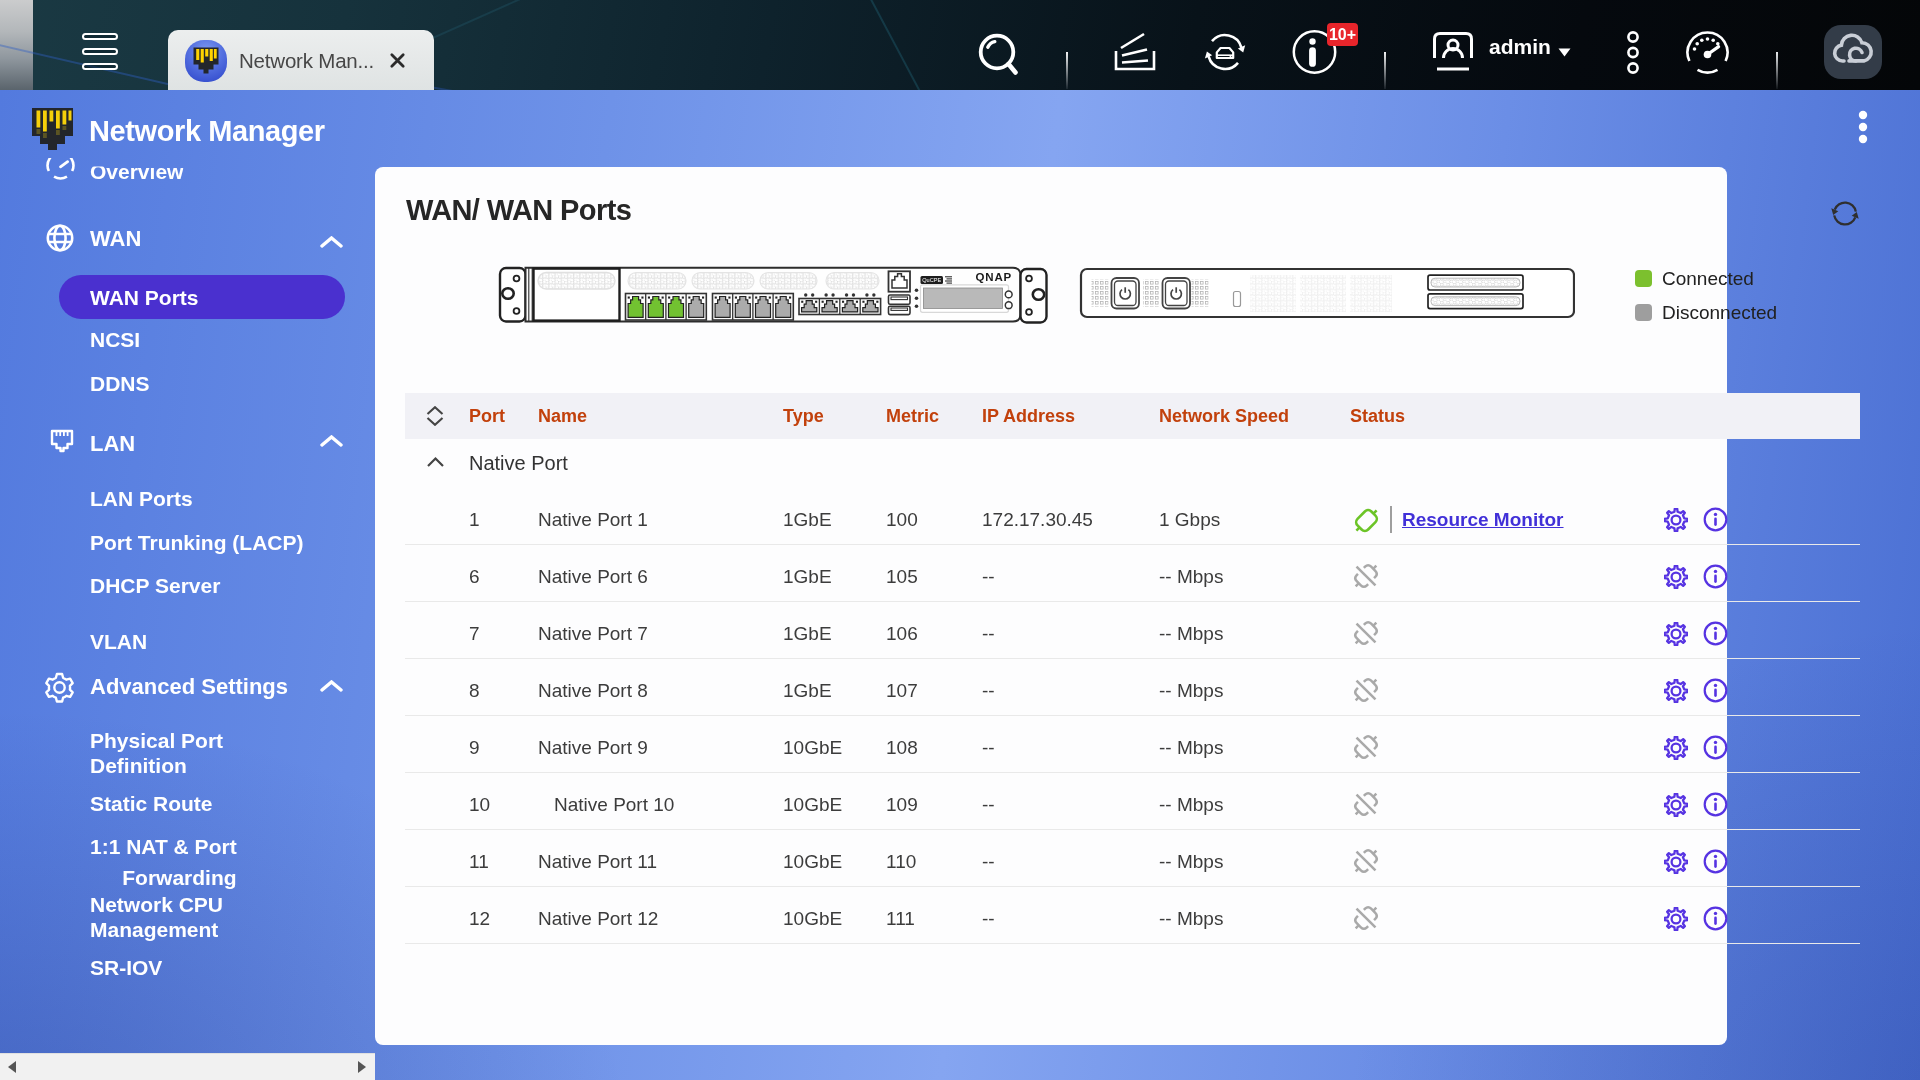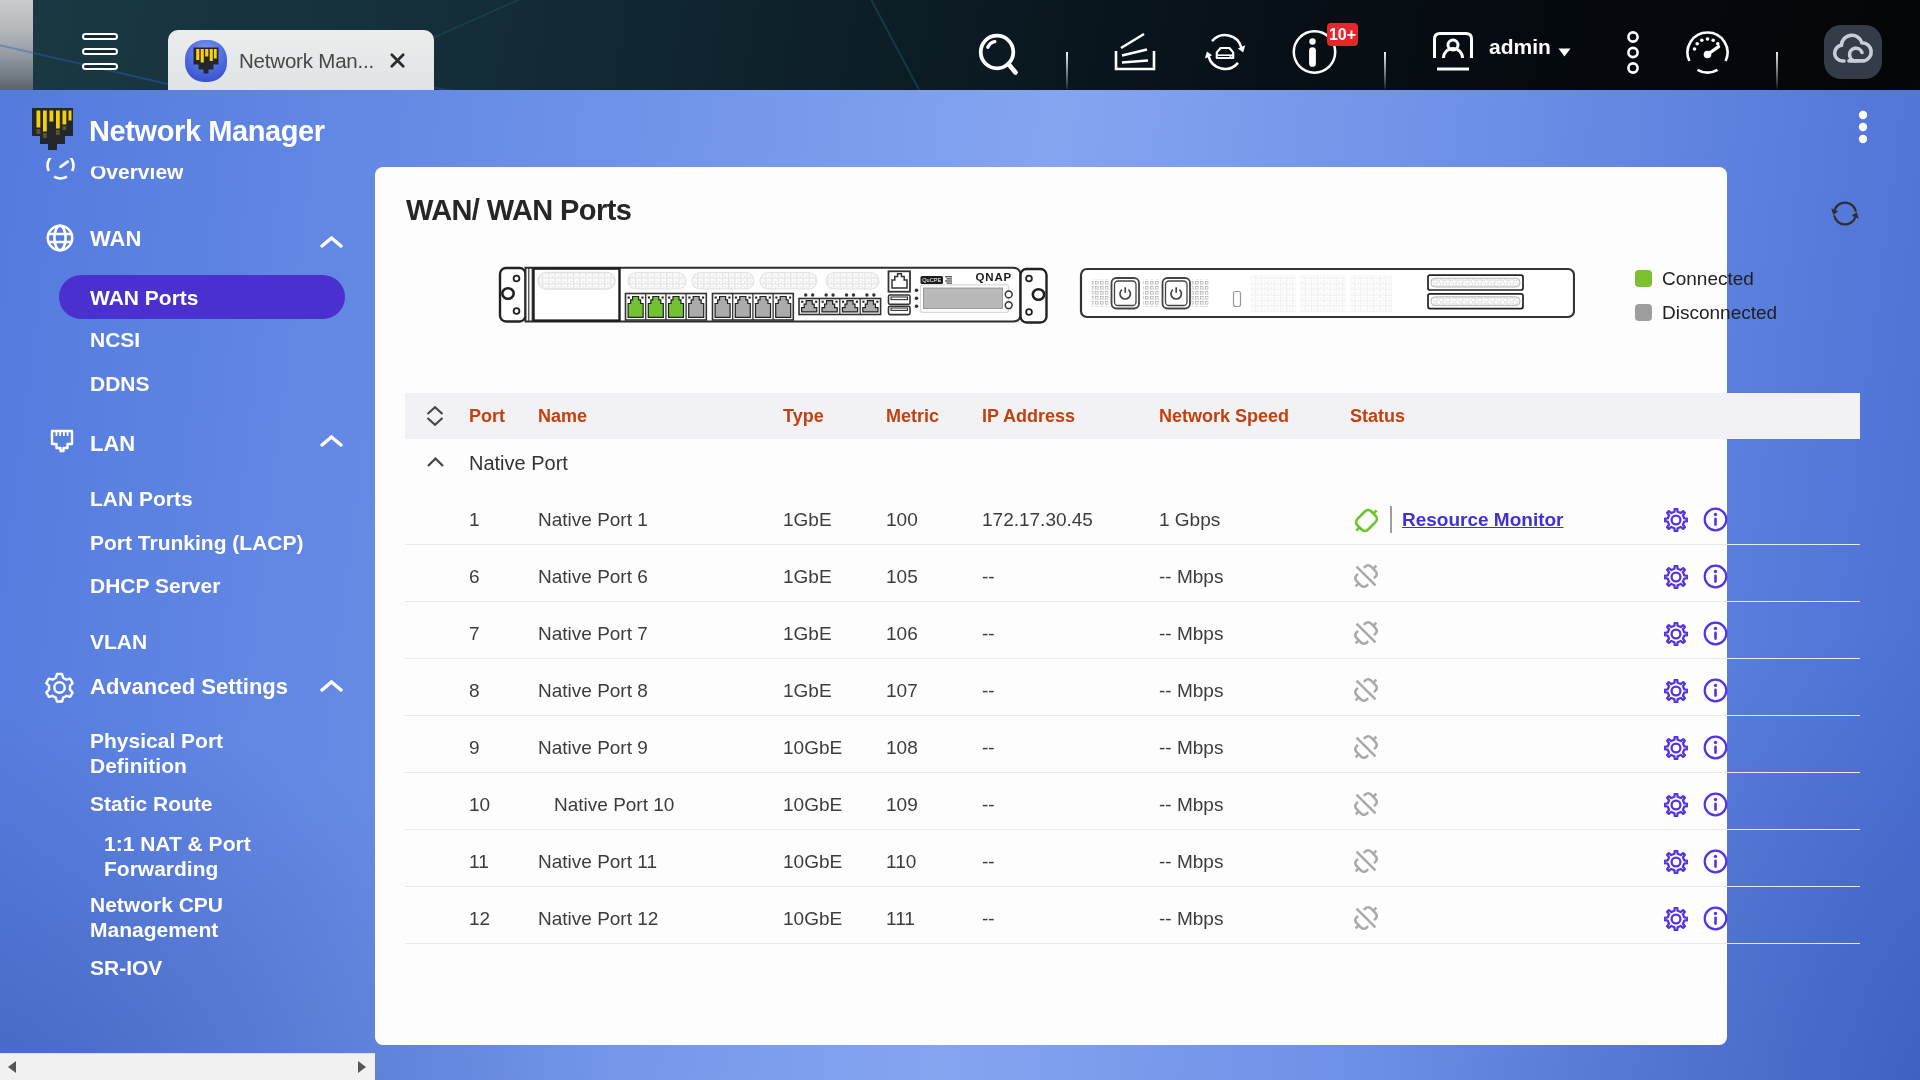--- a/index.html
+++ b/index.html
@@ -216,21 +216,21 @@
   <svg class="abs" style="left:44px;top:514px" width="31" height="31" viewBox="0 0 31 31">
     <path d="M12.9 2 h5.2 l1 3.8 a10.3 10.3 0 0 1 3.2 1.9 l3.8 -1.1 l2.6 4.5 l-2.8 2.8 a10.3 10.3 0 0 1 0 3.7 l2.8 2.8 l-2.6 4.5 l-3.8 -1.1 a10.3 10.3 0 0 1 -3.2 1.9 l-1 3.8 h-5.2 l-1 -3.8 a10.3 10.3 0 0 1 -3.2 -1.9 l-3.8 1.1 l-2.6 -4.5 l2.8 -2.8 a10.3 10.3 0 0 1 0 -3.7 l-2.8 -2.8 l2.6 -4.5 l3.8 1.1 a10.3 10.3 0 0 1 3.2 -1.9 z" fill="none" stroke="#fff" stroke-width="2.4" stroke-linejoin="round"></path>
     <circle cx="15.5" cy="15.5" r="5.2" fill="none" stroke="#fff" stroke-width="2.4"></circle>
   </svg>
   <div class="sitem" style="left:90px;top:516px;font-size:22px;">Advanced Settings</div>
   <svg class="chev" style="left:320px;top:522px" viewBox="0 0 23 12">
         <path d="M2 10 L11.5 2 L21 10" fill="none" stroke="#fff" stroke-width="3.4" stroke-linecap="round"></path>
       </svg>
   <div class="sitem" style="left:90px;top:570px;line-height:25px;">Physical Port<br>Definition</div>
   <div class="sitem" style="left:90px;top:634px;">Static Route</div>
-  <div class="sitem" style="left:104px;top:673px;line-height:25px;">1:1 NAT &amp; Port<br>Forwarding</div>
+  <div class="sitem" style="left:90px;top:673px;line-height:31px;text-align:right;">1:1 NAT &amp; Port<br>Forwarding</div>
   <div class="sitem" style="left:90px;top:734px;line-height:25px;">Network CPU<br>Management</div>
   <div class="sitem" style="left:90px;top:798px;">SR-IOV</div>
  </div>
 </div>
 <div id="hscroll">
   <div class="sbarrow" style="left:8px; border-right:8px solid #555;"></div>
   <div class="sbarrow" style="left:358px; border-left:8px solid #555;"></div>
 </div>
 
 <div id="card">

